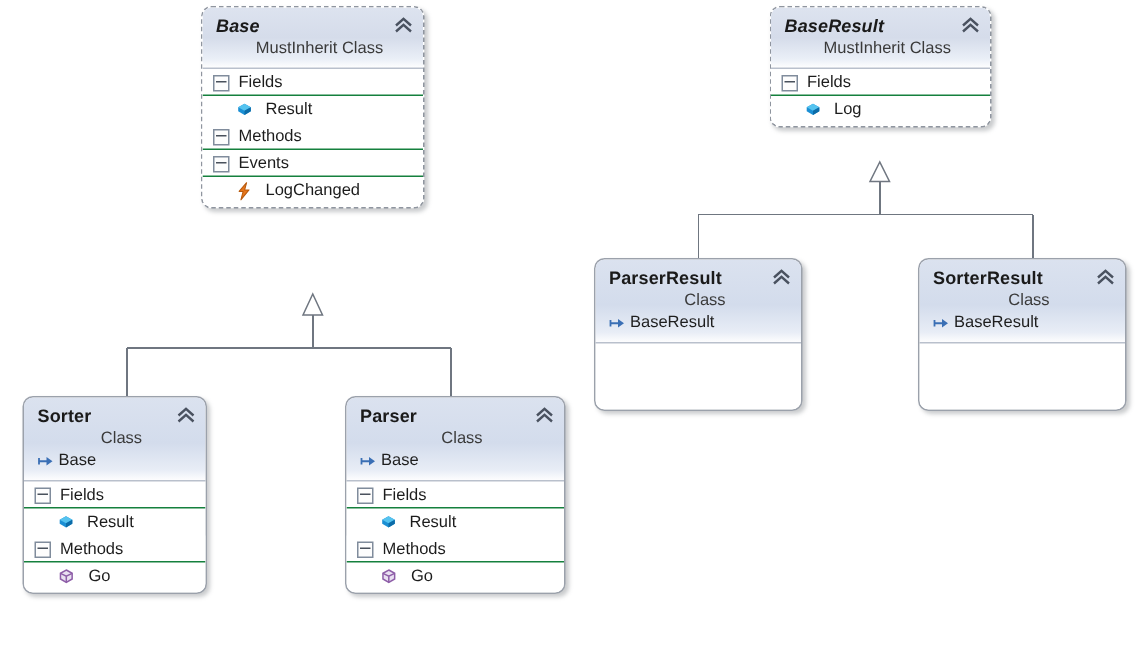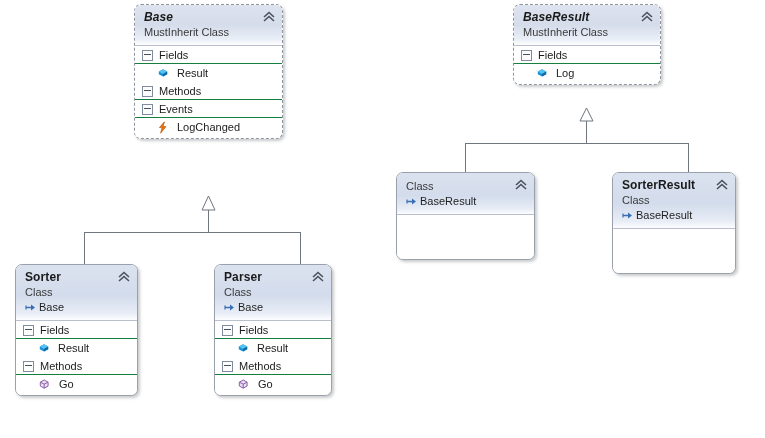--- a/index.html
+++ b/index.html
@@ -67,20 +67,21 @@
     letter-spacing: 0.1px;
   }
   .class-box.abstract .cb-title {
     font-style: italic;
   }
   .cb-stereotype {
     font-size: 11px;
     color: #3a3a3a;
     line-height: 14px;
     margin-top: 1px;
+    text-align: center;
   }
   .cb-base {
     font-size: 11px;
     color: #1e1e1e;
     line-height: 14px;
     margin-top: 1px;
     display: flex;
     align-items: center;
     gap: 3px;
   }
@@ -247,20 +248,21 @@
             <path d="M6 6.9 L6 9.6 L10.2 7.2 L10.2 4.5 Z" fill="#0c6ca8"></path>
           </svg>
         </span>
         <span class="member-name">Log</span>
       </div>
     </div>
   </div>
 
   <div class="class-box concrete" style="left:396px; top:172px; width:139px;">
     <div class="cb-header">
+      <div class="cb-title nowrap">ParserResult</div>
       <div class="cb-stereotype nowrap">Class</div>
       <div class="cb-base nowrap">
         <span class="icon">
           <svg width="11" height="11" viewBox="0 0 11 11">
             <path d="M1 5.5 L7 5.5" stroke="#3a6fb5" stroke-width="1.4"></path>
             <path d="M6 2.6 L10 5.5 L6 8.4 Z" fill="#3a6fb5"></path>
             <path d="M1 3.4 L1 7.6" stroke="#3a6fb5" stroke-width="1.2"></path>
           </svg>
         </span>
         <span>BaseResult</span>
@@ -268,21 +270,21 @@
       <span class="cb-collapse">
         <svg width="14" height="12" viewBox="0 0 14 12">
           <path d="M2 6 L7 1.5 L12 6" fill="none" stroke="#4a5260" stroke-width="1.6"></path>
           <path d="M2 10 L7 5.5 L12 10" fill="none" stroke="#4a5260" stroke-width="1.6"></path>
         </svg>
       </span>
     </div>
     <div class="cb-body empty"></div>
   </div>
 
-  <div class="class-box concrete" style="left:612px; top:172px; width:124px;">
+  <div class="class-box concrete" style="left:612px; top:172px; width:139px;">
     <div class="cb-header">
       <div class="cb-title nowrap">SorterResult</div>
       <div class="cb-stereotype nowrap">Class</div>
       <div class="cb-base nowrap">
         <span class="icon">
           <svg width="11" height="11" viewBox="0 0 11 11">
             <path d="M1 5.5 L7 5.5" stroke="#3a6fb5" stroke-width="1.4"></path>
             <path d="M6 2.6 L10 5.5 L6 8.4 Z" fill="#3a6fb5"></path>
             <path d="M1 3.4 L1 7.6" stroke="#3a6fb5" stroke-width="1.2"></path>
           </svg>
@@ -345,21 +347,21 @@
             <path d="M6.2 2.0 L10.1 4.2 L10.1 8.0 L6.2 10.2 L2.3 8.0 L2.3 4.2 Z" fill="#e9e0f1" stroke="#8e5ea8" stroke-width="1"></path>
             <path d="M6.2 6.1 L6.2 10.2" stroke="#8e5ea8" stroke-width="1"></path>
             <path d="M2.3 4.2 L6.2 6.1 L10.1 4.2" fill="none" stroke="#8e5ea8" stroke-width="1"></path>
           </svg>
         </span>
         <span class="member-name">Go</span>
       </div>
     </div>
   </div>
 
-  <div class="class-box concrete" style="left:214px; top:264px; width:118px;">
+  <div class="class-box concrete" style="left:230px; top:264px; width:147px;">
     <div class="cb-header">
       <div class="cb-title nowrap">Parser</div>
       <div class="cb-stereotype nowrap">Class</div>
       <div class="cb-base nowrap">
         <span class="icon">
           <svg width="11" height="11" viewBox="0 0 11 11">
             <path d="M1 5.5 L7 5.5" stroke="#3a6fb5" stroke-width="1.4"></path>
             <path d="M6 2.6 L10 5.5 L6 8.4 Z" fill="#3a6fb5"></path>
             <path d="M1 3.4 L1 7.6" stroke="#3a6fb5" stroke-width="1.2"></path>
           </svg>

